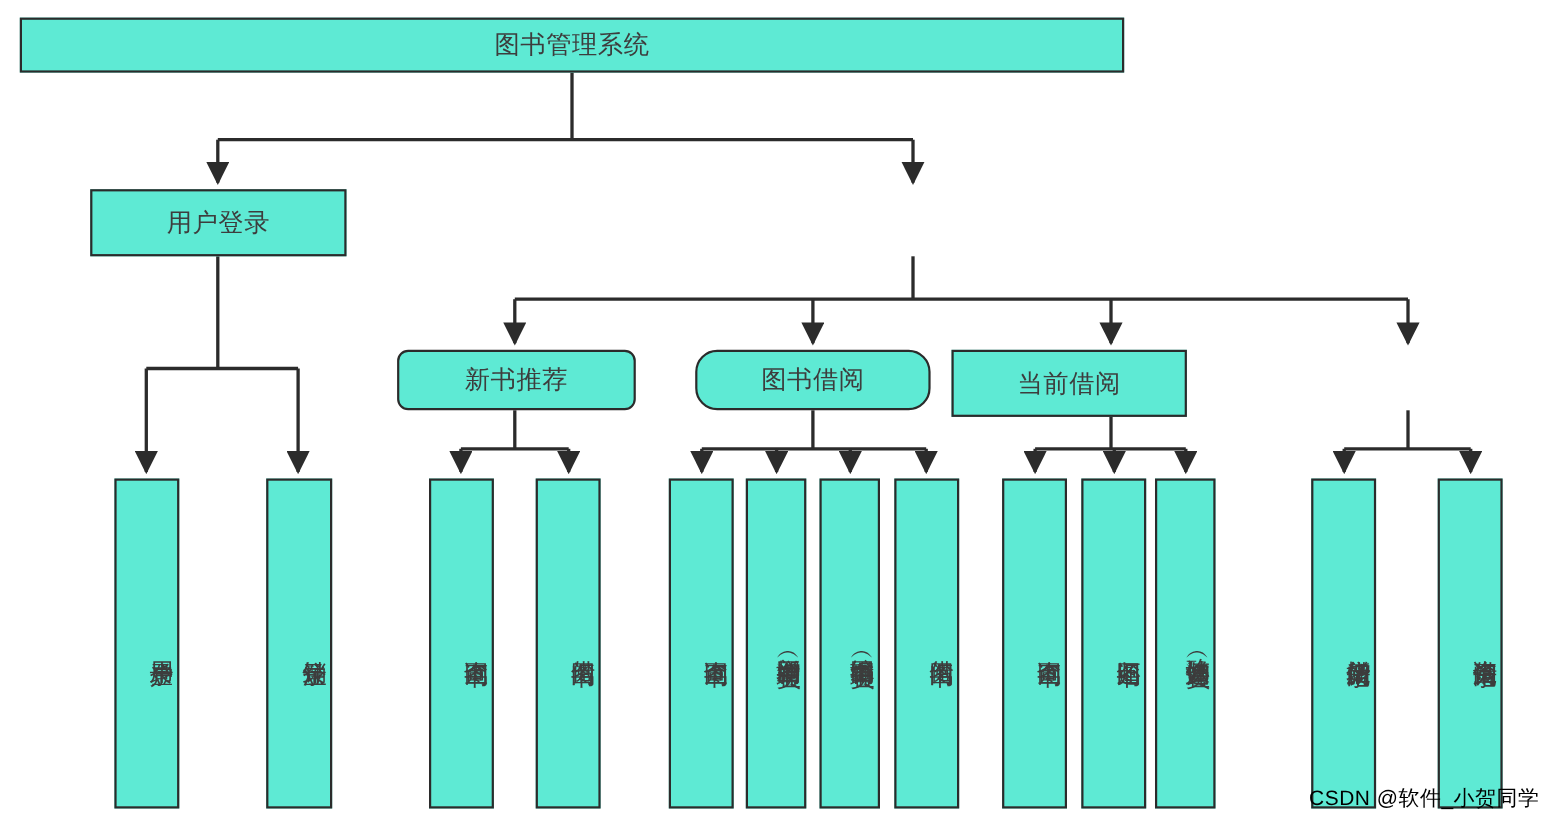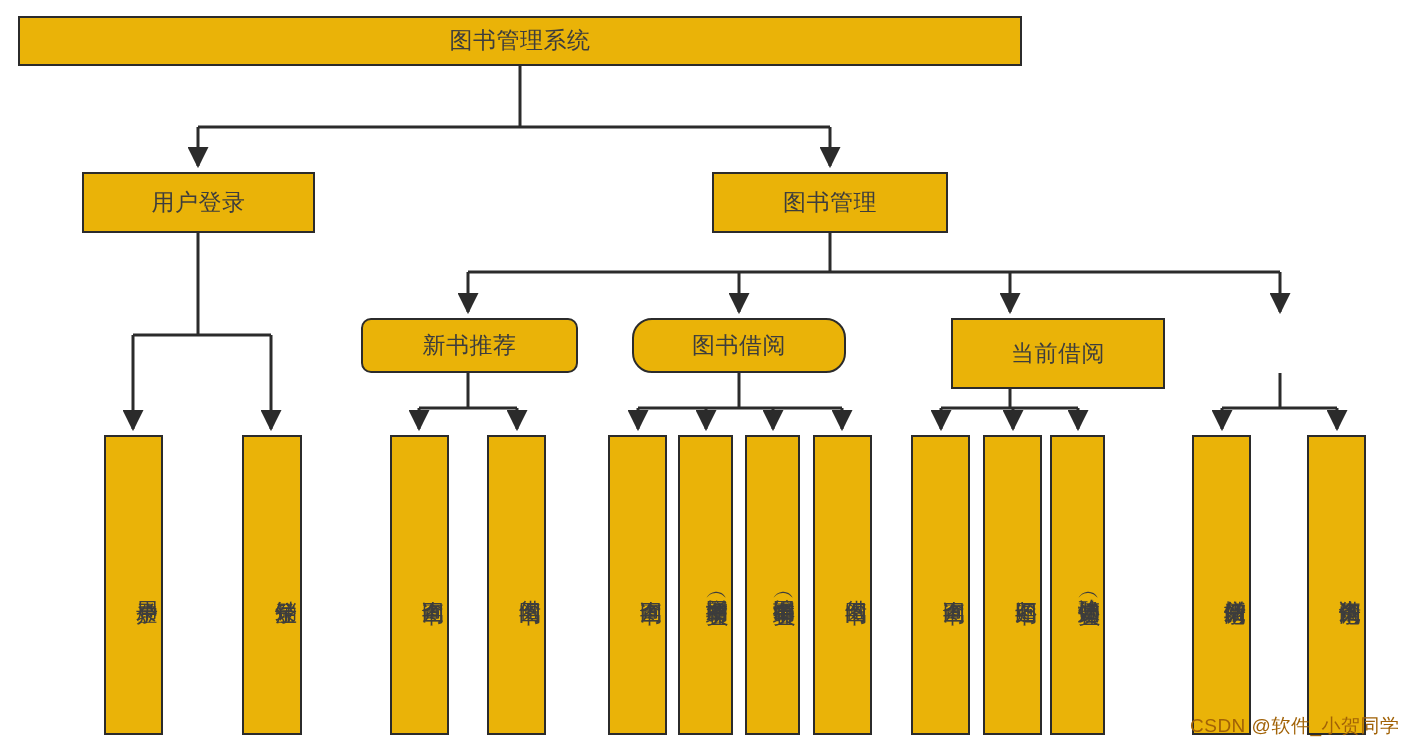--- a/index.html
+++ b/index.html
@@ -23,21 +23,21 @@
     left: 0;
     top: 0;
     width: 1405px;
     height: 747px;
     pointer-events: none;
   }
   .node {
     position: absolute;
     box-sizing: border-box;
     border: 2px solid #2b2b2b;
-    background: #eab308;
+    background: #5eead4;
     color: #3d3d3d;
     display: flex;
     align-items: center;
     justify-content: center;
     text-align: center;
   }
   .node-h {
     font-size: 23px;
     letter-spacing: 0.5px;
     line-height: 1.1;
@@ -57,21 +57,21 @@
     justify-content: center;
   }
   .node-v .vlabel {
     writing-mode: vertical-rl;
     text-orientation: upright;
     display: block;
   }
   .watermark {
     position: absolute;
     font-size: 19px;
-    color: #a16207;
+    color: #000000;
     white-space: nowrap;
     letter-spacing: 0.5px;
     user-select: none;
   }
 </style>
 </head>
 <body>
 
 <div id="canvas" style="background: rgb(255, 255, 255);">
 
@@ -128,31 +128,28 @@
     </g>
   </svg>
 
   <div class="node node-h root" id="node-root" style="left: 18px; top: 16px; width: 1004px; height: 50px;">
     <span>图书管理系统</span>
   </div>
 
   <div class="node node-h" id="node-l2-0" style="left: 82px; top: 172px; width: 233px; height: 61px;">
     <span>用户登录</span>
   </div>
-  <div class="node node-h" id="node-l2-1" style="left: 712px; top: 172px; width: 236px; height: 61px;">
-    <span>图书管理</span>
-  </div>
 
   <div class="node node-h" id="node-l3-0" style="left: 361px; top: 318px; width: 217px; height: 55px; border-radius: 10px;">
     <span>新书推荐</span>
   </div>
   <div class="node node-h" id="node-l3-1" style="left: 632px; top: 318px; width: 214px; height: 55px; border-radius: 20px;">
     <span>图书借阅</span>
   </div>
-  <div class="node node-h" id="node-l3-2" style="left: 951px; top: 318px; width: 214px; height: 71px;">
+  <div class="node node-h" id="node-l3-2" style="left: 865px; top: 318px; width: 214px; height: 61px;">
     <span>当前借阅</span>
   </div>
 
   <div class="node node-v" id="node-leaf-0" style="left: 104px; top: 435px; width: 59px; height: 300px;">
     <span class="vlabel">用户登录</span>
   </div>
   <div class="node node-v" id="node-leaf-1" style="left: 242px; top: 435px; width: 60px; height: 300px;">
     <span class="vlabel">注销登录</span>
   </div>
   <div class="node node-v" id="node-leaf-2" style="left: 390px; top: 435px; width: 59px; height: 300px;">

